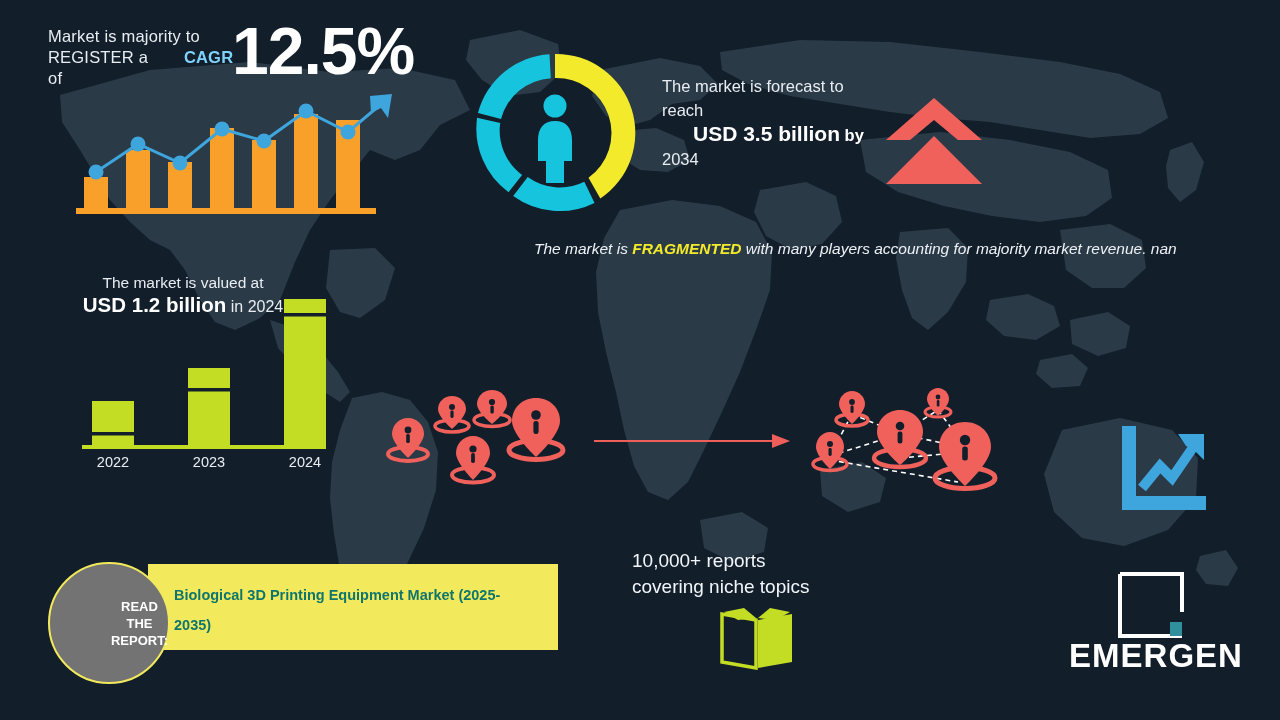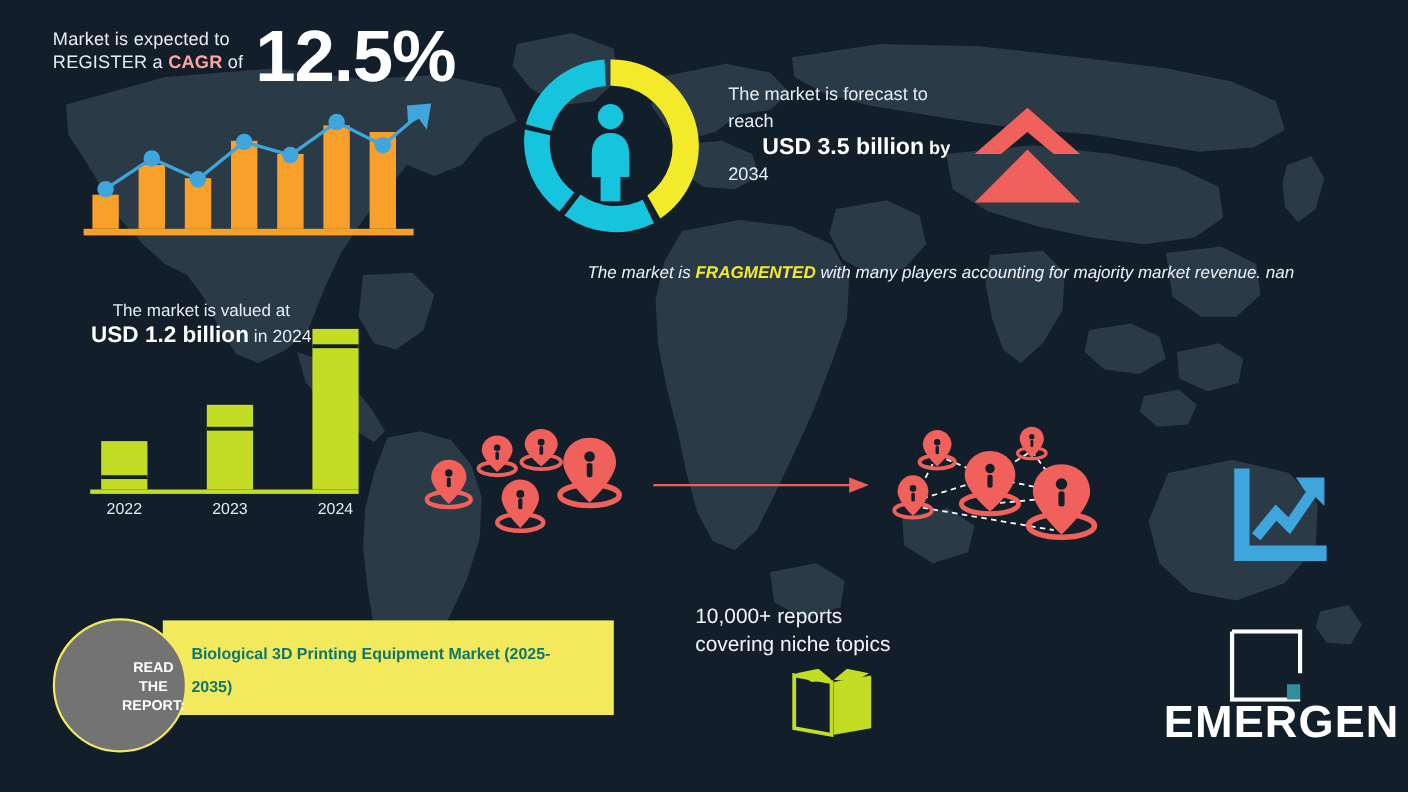--- a/index.html
+++ b/index.html
@@ -11,21 +11,21 @@
   }
   #stage{position:absolute;left:0;top:0;width:1280px;height:720px;overflow:hidden;}
   .abs{position:absolute;}
   #worldmap{left:0;top:0;width:1280px;height:720px;}
 
   
   .cagr-lead{
     left:48px;top:26px;width:200px;
     color:#e8edf2;font-size:16.5px;line-height:21px;letter-spacing:.2px;
   }
-  .cagr-lead b{font-weight:bold;color:#fca5a5;}
+  .cagr-lead b{font-weight:bold;color:#7dd3fc;margin-left:31px;}
   .cagr-value{
     left:232px;top:18px;
     color:#ffffff;font-size:66px;font-weight:bold;letter-spacing:-1px;line-height:66px;
   }
 
   .forecast{
     left:662px;top:74px;width:225px;
     color:#e8edf2;font-size:16.5px;line-height:24px;
   }
   .forecast .big{color:#ffffff;font-size:21px;font-weight:bold;margin-left:31px;}
@@ -88,22 +88,22 @@
     color:#ffffff;font-size:13px;font-weight:bold;line-height:17px;text-align:center;
   }
 
   
   #book-icon{left:718px;top:608px;width:78px;height:62px;}
 
   
   #logo{left:1058px;top:572px;width:196px;height:122px;}
   #logo-mark{position:absolute;left:60px;top:0;width:66px;height:66px;}
   #logo-emergen{
-    position:absolute;left:0;top:66px;width:196px;text-align:left;
-    color:#ffffff;font-size:41px;font-weight:bold;letter-spacing:1px;line-height:36px;
+    position:absolute;left:0;top:66px;width:196px;text-align:center;
+    color:#ffffff;font-size:33px;font-weight:bold;letter-spacing:1px;line-height:36px;
   }
   #logo-research{
     position:absolute;left:0;top:102px;width:196px;text-align:center;
     color:#2f8f9d;font-size:14px;font-weight:bold;letter-spacing:8.5px;line-height:18px;
   }
 </style>
 </head>
 <body>
 
 <div id="stage">
@@ -158,21 +158,21 @@
                L1082,538 L1054,512 L1044,474 Z"></path>
       <path d="M1200,556 L1226,550 L1238,568 L1228,586 L1206,584 L1196,570 Z"></path>
 
       <path d="M700,520 L742,512 L768,528 L764,552 L732,562 L704,548 Z"></path>
       <path d="M820,470 L862,462 L886,478 L880,502 L848,512 L822,496 Z"></path>
       <path d="M140,120 L190,112 L214,128 L206,148 L172,156 L146,142 Z"></path>
     </g>
   </svg>
 
   <div class="abs cagr-lead">
-    <span>Market is expected to</span><br>
+    <span>Market is majority to</span><br>
     <span>REGISTER a </span><b>CAGR</b><span> of</span>
   </div>
   <div class="abs cagr-value">12.5%</div>
 
   <svg class="abs" id="chart-orange" viewBox="0 0 345 130">
     <g fill="#f9a02b">
       <rect x="14" y="89" width="24" height="31"></rect>
       <rect x="56" y="62" width="24" height="58"></rect>
       <rect x="98" y="74" width="24" height="46"></rect>
       <rect x="140" y="40" width="24" height="80"></rect>

